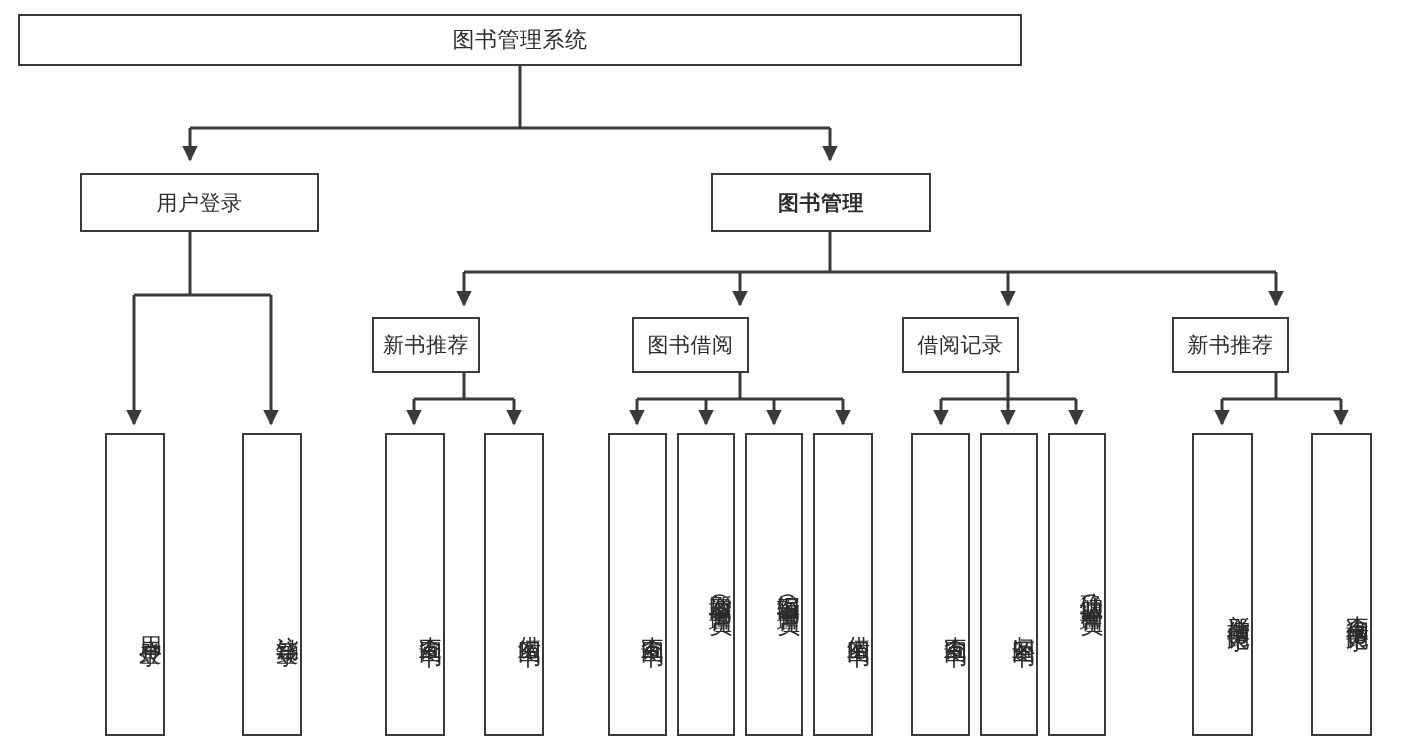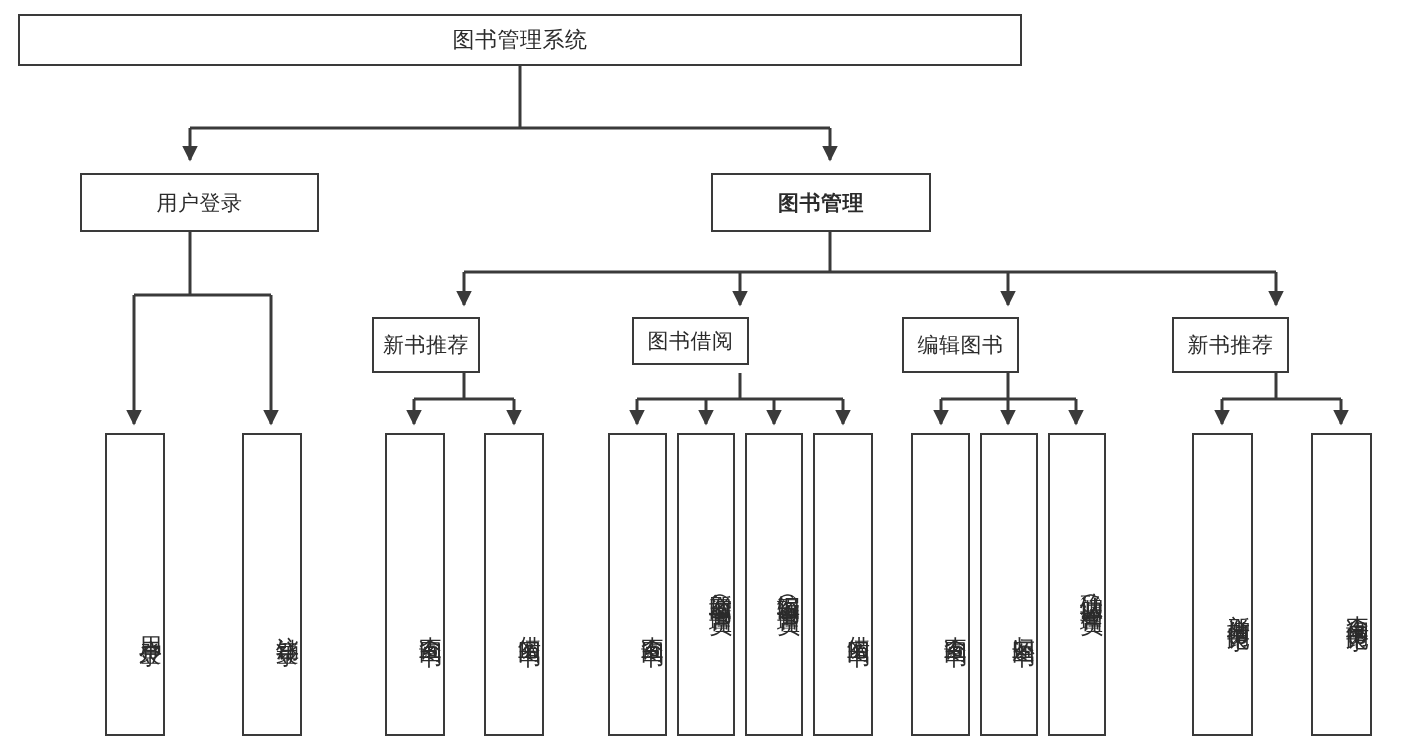--- a/index.html
+++ b/index.html
@@ -119,22 +119,22 @@
       <path d="M 1341 399 L 1341 424" marker-end="url(#arrow)"></path>
     </g>
   </svg>
 
   <div class="node horiz root" style="left:18px; top:14px; width:1004px; height:52px;">图书管理系统</div>
 
   <div class="node horiz" style="left:80px; top:173px; width:239px; height:59px;">用户登录</div>
   <div class="node horiz" style="left:711px; top:173px; width:220px; height:59px;font-weight:bold;">图书管理</div>
 
   <div class="node horiz" style="left:372px; top:317px; width:108px; height:56px;">新书推荐</div>
-  <div class="node horiz" style="left:632px; top:317px; width:117px; height:48px;">图书借阅</div>
-  <div class="node horiz" style="left:902px; top:317px; width:117px; height:56px;">编辑图书</div>
+  <div class="node horiz" style="left:632px; top:317px; width:117px; height:56px;">图书借阅</div>
+  <div class="node horiz" style="left:902px; top:317px; width:117px; height:56px;">借阅记录</div>
   <div class="node horiz" style="left:1172px; top:317px; width:117px; height:56px;">新书推荐</div>
 
   <div class="node vert" style="left:105px; top:433px; width:60px; height:303px; padding-top:78px;">用户登录</div>
   <div class="node vert" style="left:242px; top:433px; width:60px; height:303px; padding-top:78px;">注销登录</div>
 
   <div class="node vert" style="left:385px; top:433px; width:60px; height:303px; padding-top:78px;">查询图书</div>
   <div class="node vert" style="left:484px; top:433px; width:60px; height:303px; padding-top:78px;">借阅图书</div>
 
   <div class="node vert" style="left:608px; top:433px; width:59px; height:303px; padding-top:78px;">查询图书</div>
   <div class="node vert topalign" style="left:677px; top:433px; width:58px; height:303px;">新增图书（管理员）</div>

